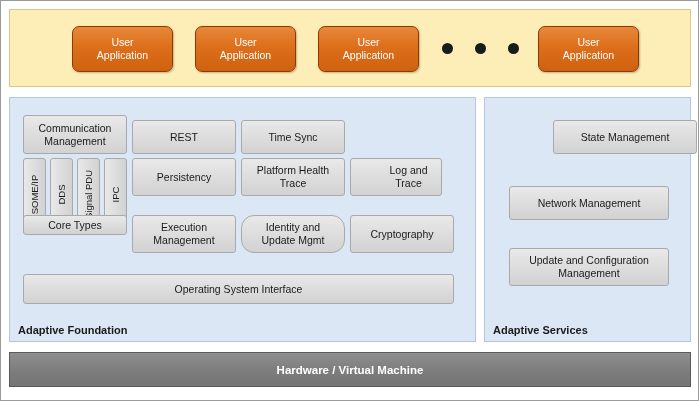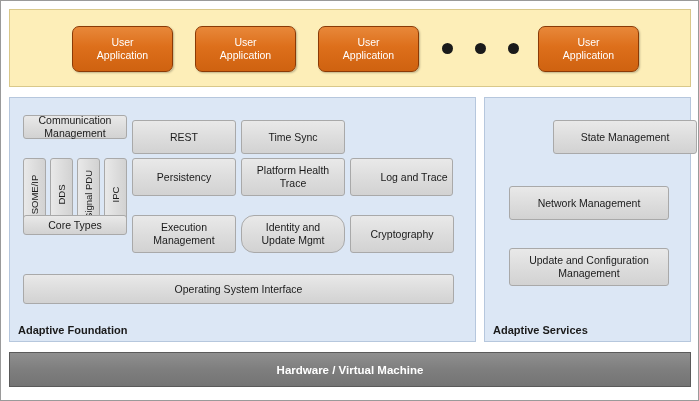--- a/index.html
+++ b/index.html
@@ -183,21 +183,21 @@
     <div class="app-box" style="left:528px;">
       <div>
         <span>User</span>
         <span>Application</span>
       </div>
     </div>
   </div>
 
   <div class="panel" id="foundation-panel">
 
-    <div class="blk" style="left:13px; top:17px; width:104px; height:24px;">
+    <div class="blk" style="left:13px; top:17px; width:104px; height:39px;">
       <div>
         <span>Communication</span>
         <span>Management</span>
       </div>
     </div>
 
     <div class="vblk" style="left:13px; top:60px; width:23px; height:72px;">
       <span>SOME/IP</span>
     </div>
     <div class="vblk" style="left:40px; top:60px; width:23px; height:72px;">
@@ -219,21 +219,21 @@
 
     <div class="blk" style="left:122px; top:60px; width:104px; height:38px;">
       <span>Persistency</span>
     </div>
     <div class="blk" style="left:231px; top:60px; width:104px; height:38px;">
       <div>
         <span>Platform Health</span>
         <span>Trace</span>
       </div>
     </div>
-    <div class="blk" style="left:340px; top:60px; width:103px; height:38px;padding-left:28px;">
+    <div class="blk" style="left:340px; top:60px; width:92px; height:38px;padding-left:28px;">
       <span>Log and Trace</span>
     </div>
 
     <div class="blk" style="left:13px; top:117px; width:104px; height:20px;">
       <span>Core Types</span>
     </div>
     <div class="blk" style="left:122px; top:117px; width:104px; height:38px;">
       <div>
         <span>Execution</span>
         <span>Management</span>

